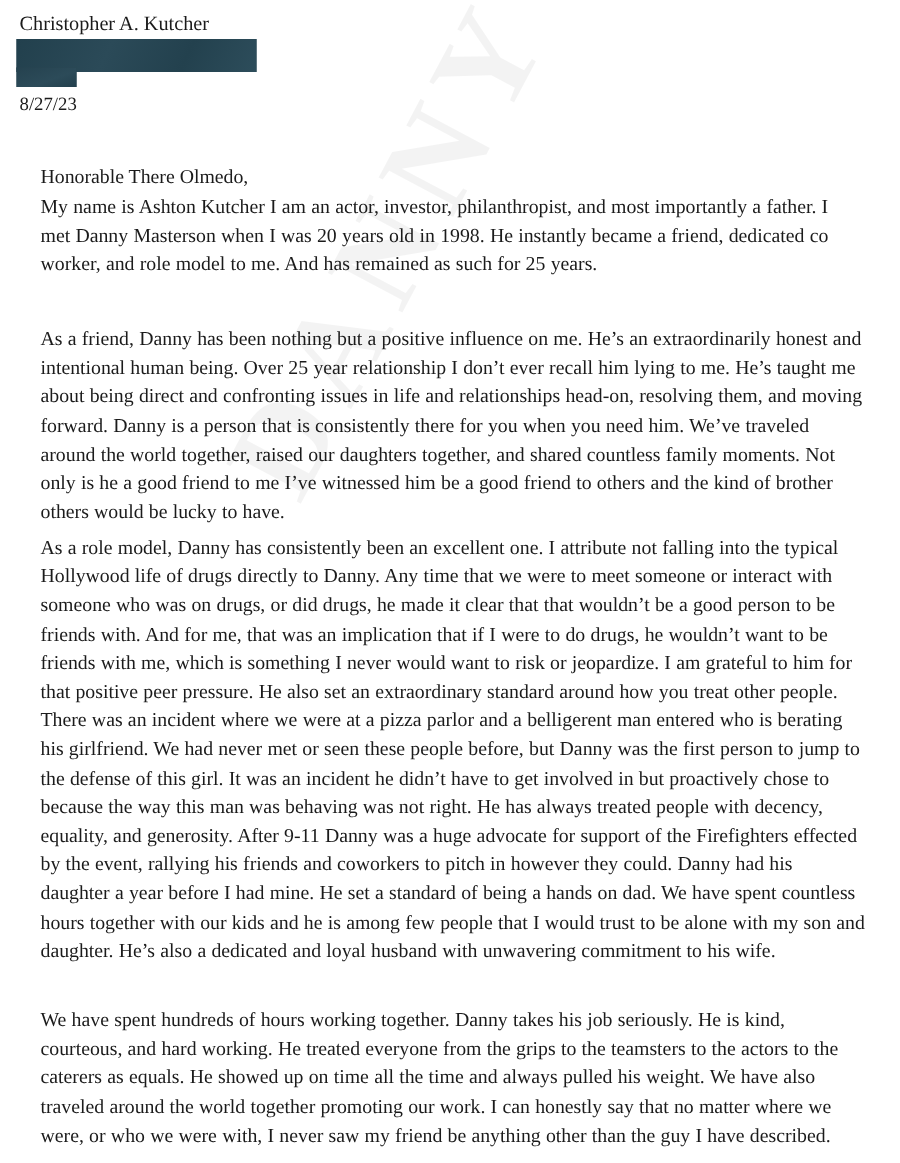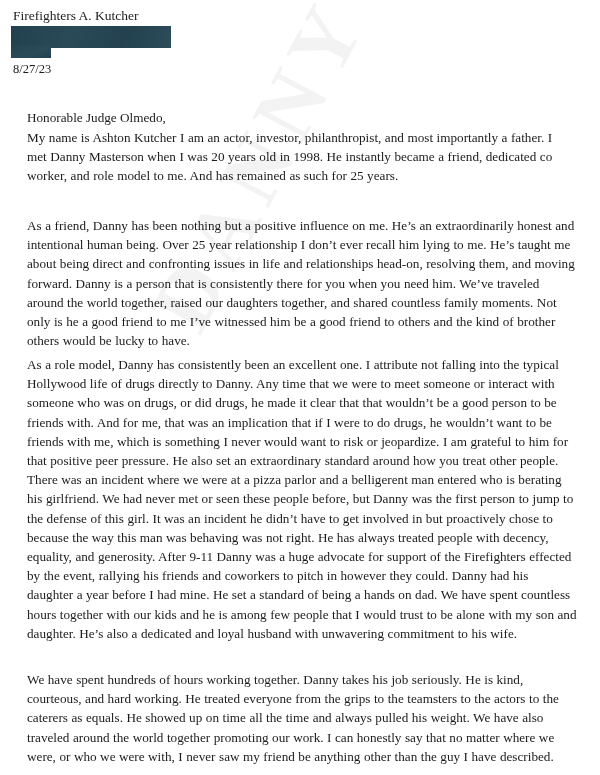--- a/index.html
+++ b/index.html
@@ -122,28 +122,28 @@
 <body>
 
 <div id="page">
 
   <div id="watermark">
     <div class="wm-text">DANNY</div>
   </div>
 
   <div id="content">
 
-    <div class="sender-name">Firefighters A. Kutcher</div>
+    <div class="sender-name">Christopher A. Kutcher</div>
 
     <div class="redaction redaction-bar-top"></div>
     <div class="redaction redaction-bar-left"></div>
 
     <div class="letter-date">8/27/23</div>
 
-    <div class="salutation">Honorable Judge Olmedo,</div>
+    <div class="salutation">Honorable There Olmedo,</div>
 
     <p id="para-1" class="para">My name is Ashton Kutcher I am an actor, investor, philanthropist, and most importantly a father. I met Danny Masterson when I was 20 years old in 1998. He instantly became a friend, dedicated co worker, and role model to me. And has remained as such for 25 years.</p>
 
     <p id="para-2" class="para">As a friend, Danny has been nothing but a positive influence on me.  He’s an extraordinarily honest and intentional human being.  Over 25 year relationship I don’t ever recall him lying to me.  He’s taught me about being direct and confronting issues in life and relationships head-on, resolving them, and moving forward.  Danny is a person that is consistently there for you when you need him.  We’ve traveled around the world together, raised our daughters together, and shared countless family moments.  Not only is he a good friend to me I’ve witnessed him be a good friend to others and the kind of brother others would be lucky to have.</p>
 
     <p id="para-3" class="para">As a role model, Danny has consistently been an excellent one.  I attribute not falling into the typical Hollywood life of drugs directly to Danny.  Any time that we were to meet someone or interact with someone who was on drugs, or did drugs, he made it clear that that wouldn’t be a good person to be friends with.  And for me, that was an implication that if I were to do drugs, he wouldn’t want to be friends with me, which is something I never would want to risk or jeopardize.  I am grateful to him for that positive peer pressure.  He also set an extraordinary standard around how you treat other people.  There was an incident where we were at a pizza parlor and a belligerent man entered who is berating his girlfriend.  We had never met or seen these people before, but Danny was the first person to jump to the defense of this girl.  It was an incident he didn’t have to get involved in but proactively chose to because the way this man was behaving was not right.  He has always treated people with decency, equality, and generosity.  After 9-11 Danny was a huge advocate for support of the Firefighters effected by the event, rallying his friends and coworkers to pitch in however they could.  Danny had his daughter a year before I had mine.  He set a standard of being a hands on dad.  We have spent countless hours together with our kids and he is among few people that I would trust to be alone with my son and daughter.  He’s also a dedicated and loyal husband with unwavering commitment to his wife.</p>
 
     <p id="para-4" class="para">We have spent hundreds of hours working together.  Danny takes his job seriously.  He is kind, courteous, and hard working.  He treated everyone from the grips to the teamsters to the actors to the caterers as equals.  He showed up on time all the time and always pulled his weight.  We have also traveled around the world together promoting our work. I can honestly say that no matter where we were, or who we were with, I never saw my friend be anything other than the guy I  have described.</p>
 
   </div>

